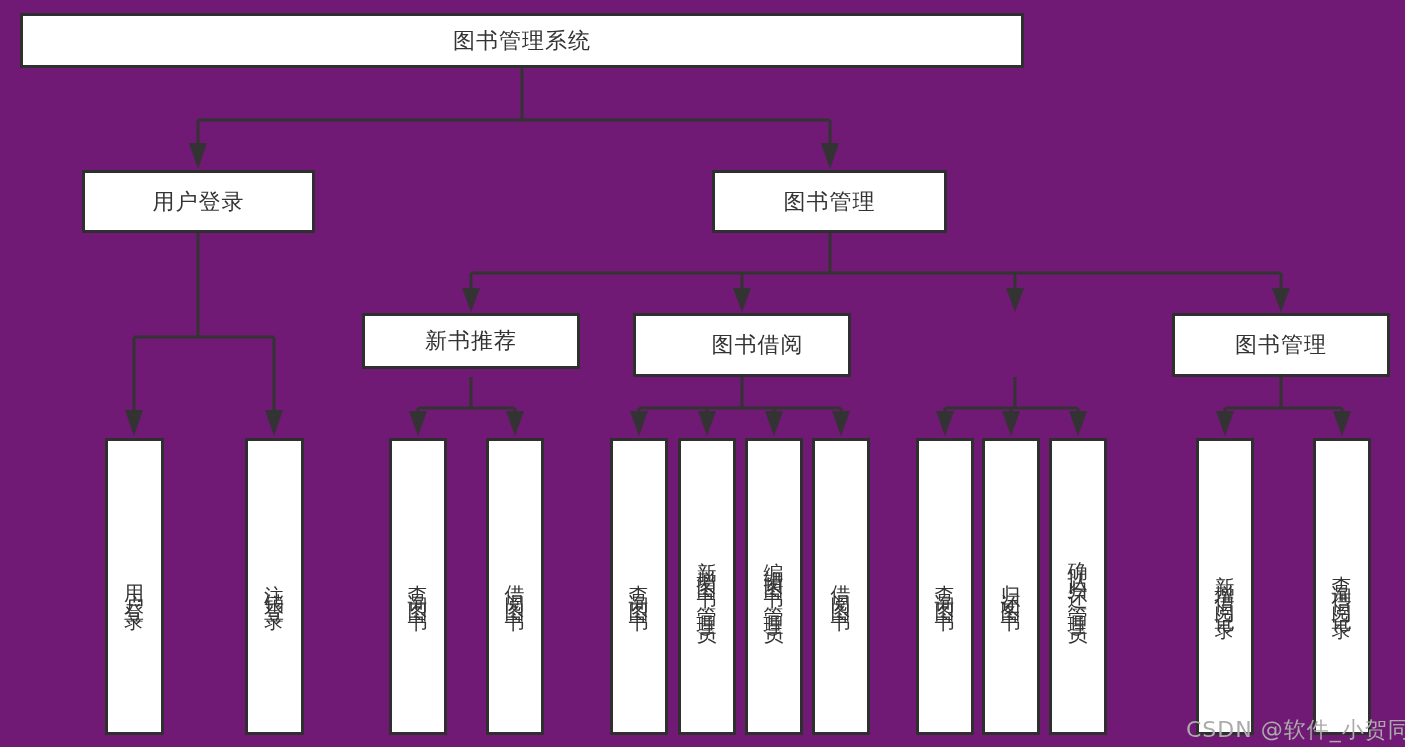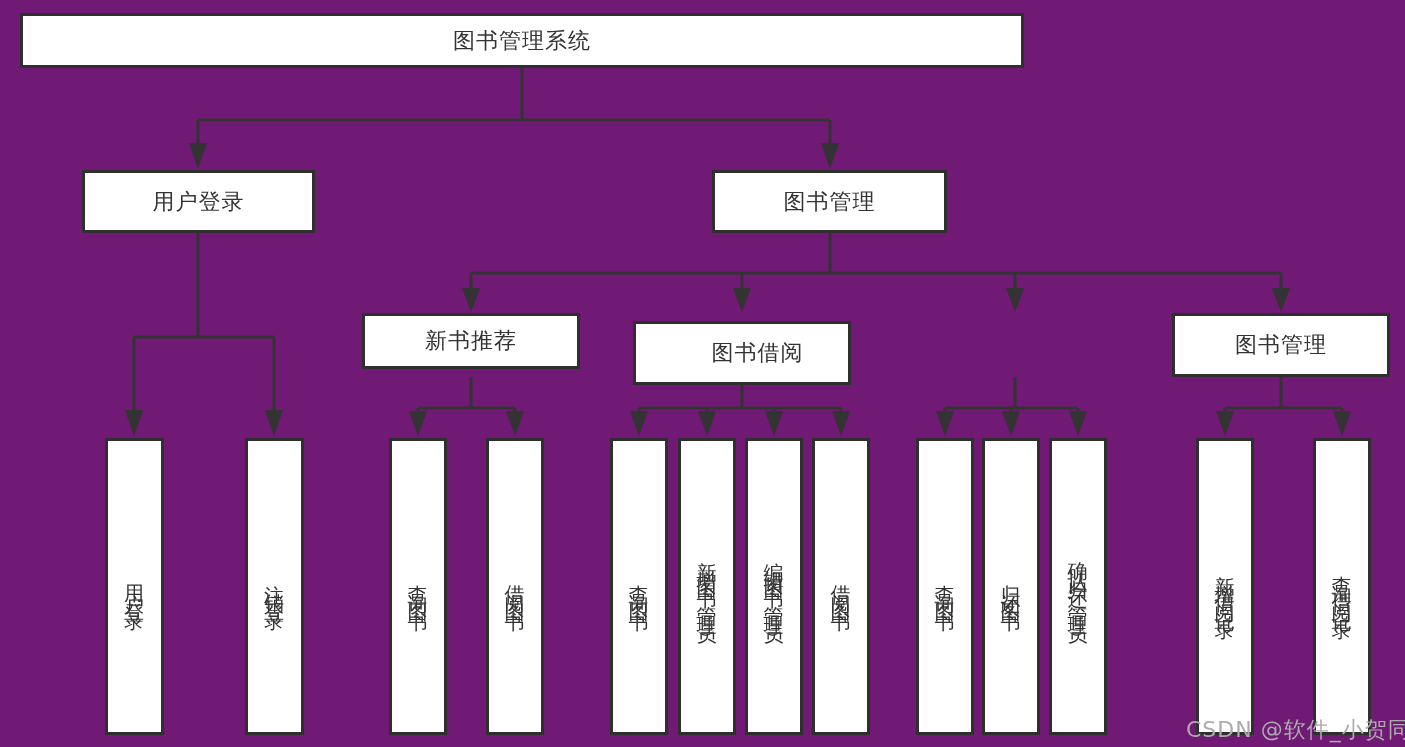--- a/index.html
+++ b/index.html
@@ -117,21 +117,21 @@
       <polygon points="1333,411 1351,411 1342,436"></polygon>
     </g>
   </svg>
 
   <div class="node hlabel" style="left:20px; top:13px; width:1004px; height:55px;">图书管理系统</div>
 
   <div class="node hlabel" style="left:82px; top:170px; width:233px; height:63px;">用户登录</div>
   <div class="node hlabel" style="left:712px; top:170px; width:235px; height:63px;">图书管理</div>
 
   <div class="node hlabel" style="left:362px; top:313px; width:218px; height:56px;">新书推荐</div>
-  <div class="node hlabel" style="left:633px; top:321px; width:218px; height:64px;padding-left:31px;">图书借阅</div>
+  <div class="node hlabel" style="left:633px; top:313px; width:218px; height:64px;padding-left:31px;">图书借阅</div>
   <div class="node hlabel" style="left:1172px; top:313px; width:218px; height:64px;">图书管理</div>
 
   <div class="node leaf" style="left:105px; top:438px; width:59px; height:297px;">用户登录</div>
   <div class="node leaf" style="left:245px; top:438px; width:59px; height:297px;">注销登录</div>
 
   <div class="node leaf" style="left:389px; top:438px; width:58px; height:297px;">查询图书</div>
   <div class="node leaf" style="left:486px; top:438px; width:58px; height:297px;">借阅图书</div>
 
   <div class="node leaf" style="left:610px; top:438px; width:58px; height:297px;">查询图书</div>
   <div class="node leaf" style="left:678px; top:438px; width:58px; height:297px;">新增图书（管理员）</div>

